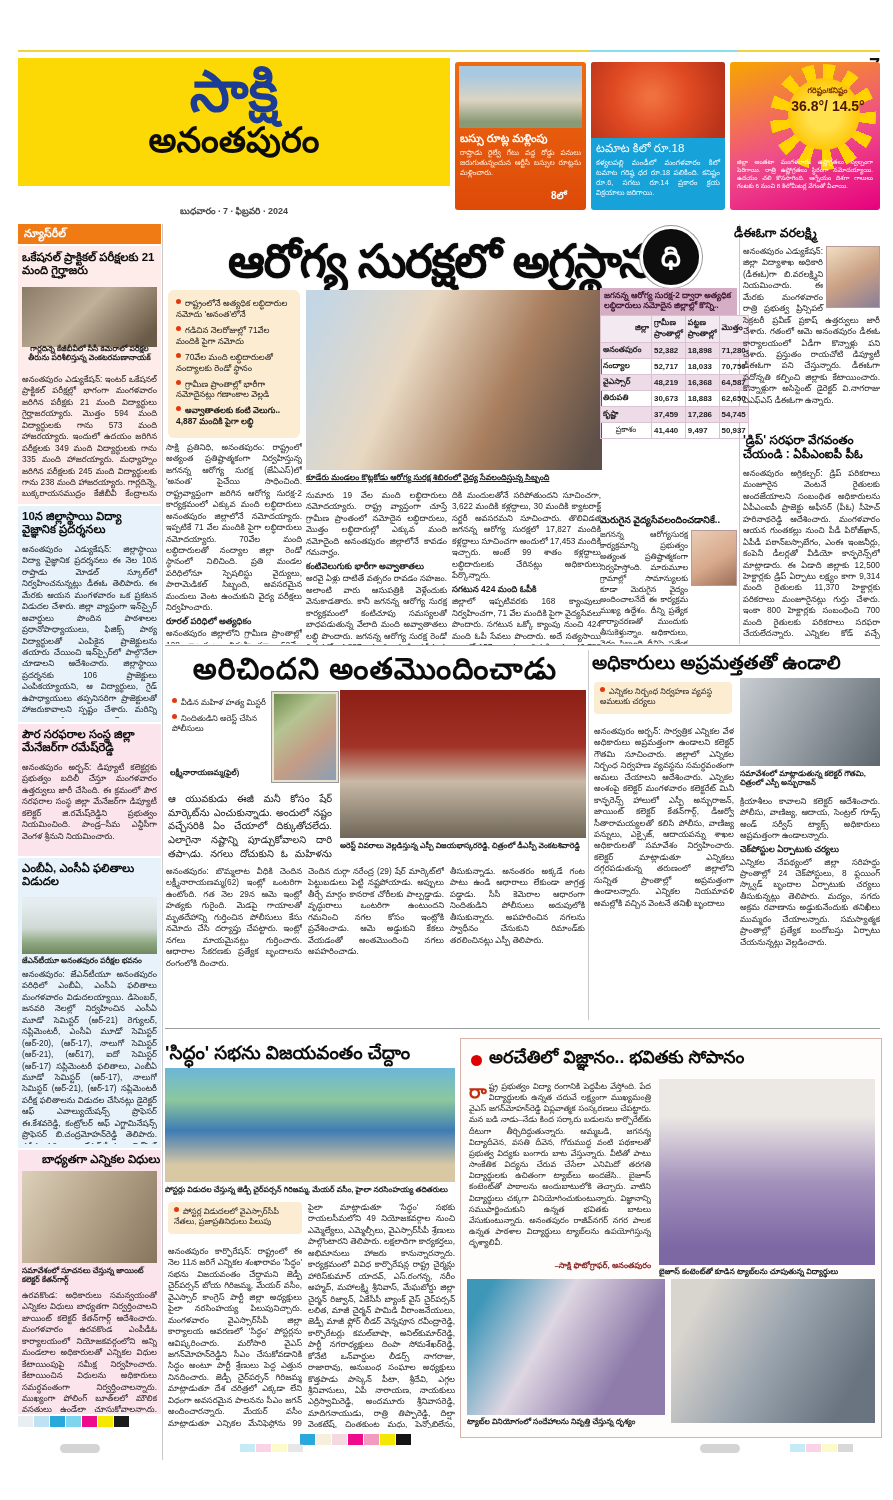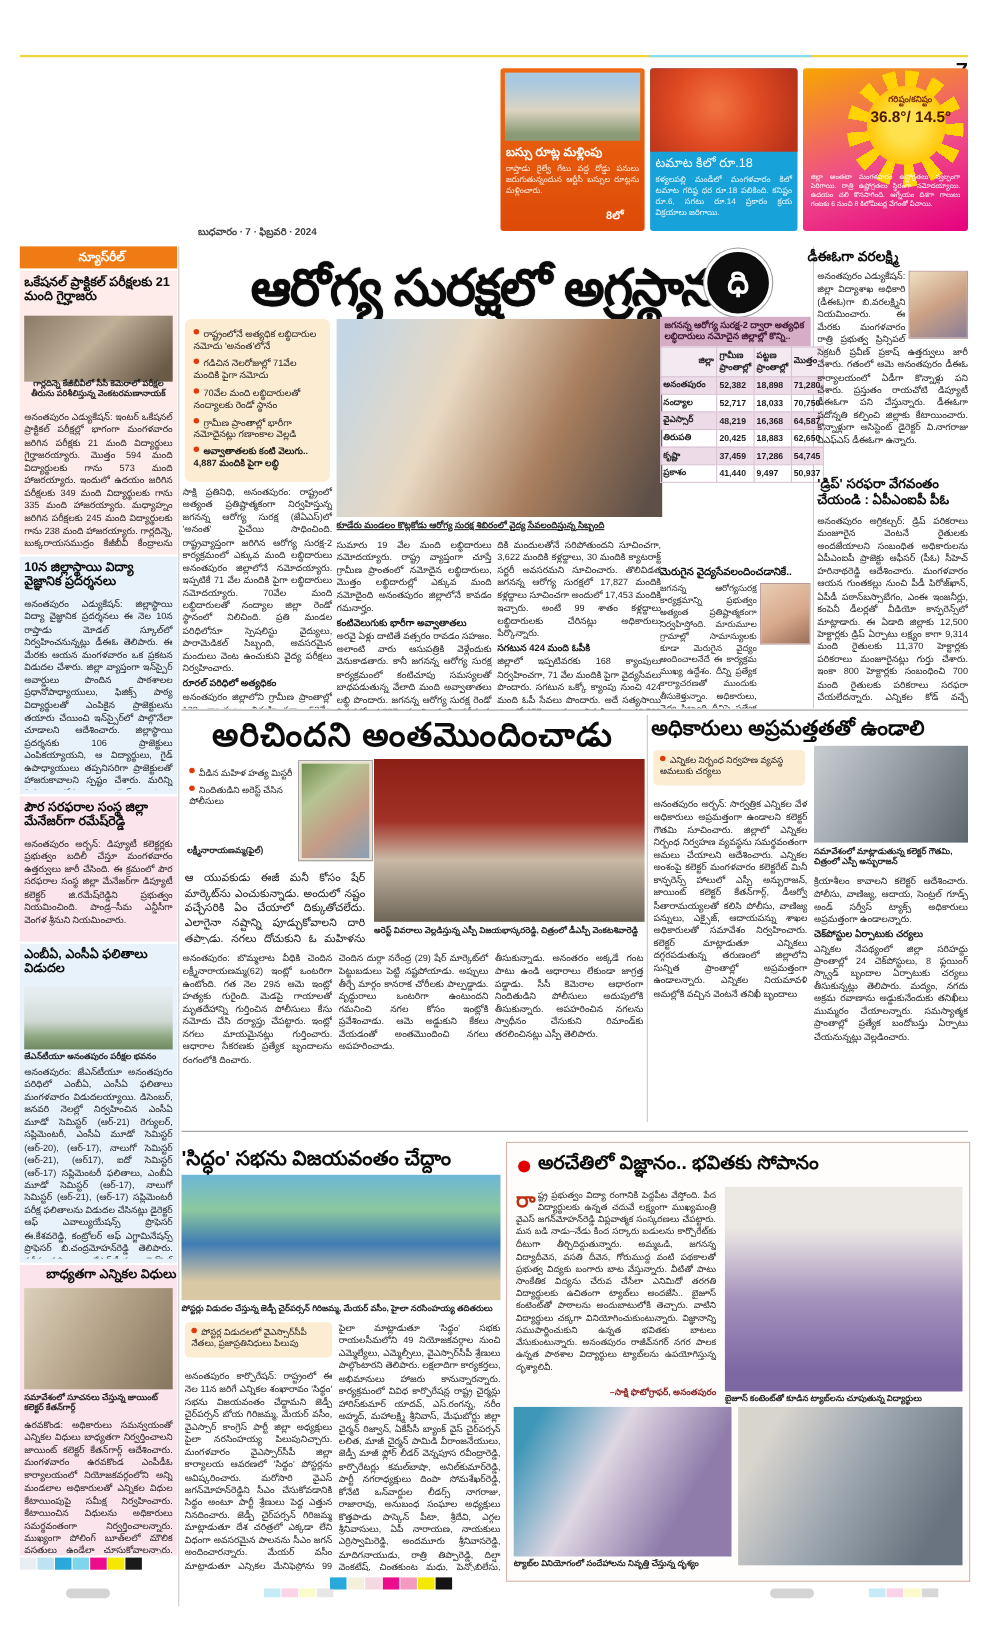--- a/index.html
+++ b/index.html
@@ -39,20 +39,24 @@
   .tbl td{border:1px solid #d9c2d2;padding:2px 2px;font-size:7.9px;}
 </style>
 </head>
 <body>
 
 <div id="page">
 
   <div class="abs" style="left:18px;top:50px;width:862px;height:2px;background:#f2d33a;"></div>
   <div class="abs" style="left:590px;top:50px;width:148px;height:2px;background:#86dcf0;"></div>
 
+  <div class="abs" style="left:18px;top:58px;width:432px;height:128px;background:#fcd905;text-align:center;">
+    <div style="font-size:57px;font-weight:800;color:#1d3c96;line-height:1.05;margin-top:4px;">సాక్షి</div>
+    <div style="font-size:35px;font-weight:700;color:#0d0d0d;line-height:1.0;">అనంతపురం</div>
+  </div>
   <div class="abs" style="left:18px;top:190px;width:432px;text-align:center;font-size:9px;color:#444;font-weight:bold;margin-top:16px;">బుధవారం ∙ 7 ∙ ఫిబ్రవరి ∙ 2024</div>
   <div class="abs" style="left:835px;top:54px;width:45px;text-align:right;font-size:20px;font-weight:800;color:#111;">7</div>
 
   <div class="abs" style="left:455px;top:62px;width:131px;height:148px;background:linear-gradient(180deg,#ef6a12,#dd4a08);border-radius:3px;">
     <div class="ph p-bus" style="left:4px;top:4px;width:123px;height:62px;"></div>
     <div class="abs" style="left:5px;top:70px;width:121px;font-size:11px;font-weight:800;color:#fff;">బస్సు రూట్ల మళ్లింపు</div>
     <div class="abs" style="left:5px;top:86px;width:121px;font-size:7.3px;line-height:1.35;color:#ffefe2;text-align:justify;">రాప్తాడు రైల్వే గేటు వద్ద రోడ్డు పనులు జరుగుతున్నందున ఆర్టీసీ బస్సుల రూట్లను మళ్లించారు.</div>
     <div class="abs" style="left:96px;top:128px;width:30px;font-size:10px;font-weight:800;color:#fff;">8లో</div>
   </div>
 
@@ -71,21 +75,21 @@
   </div>
 
   <div class="abs" style="left:165px;top:226px;width:572px;height:78px;text-align:center;font-size:46px;font-weight:800;color:#0a0a0a;line-height:1.55;letter-spacing:-1px;text-shadow:0 0 1px #000;">ఆరోగ్య సురక్షలో అగ్రస్థానం</div>
 
   <div class="vr" style="left:162px;top:224px;height:1236px;"></div>
   <div class="vr" style="left:739px;top:224px;height:420px;"></div>
   <div class="vr" style="left:588px;top:650px;height:370px;"></div>
   <div class="hr" style="left:165px;top:645px;width:715px;"></div>
   <div class="hr" style="left:165px;top:1028px;width:715px;"></div>
 
-  <div class="abs" style="left:18px;top:224px;width:143px;height:20px;background:#f07a14;color:#fff;font-size:11px;font-weight:800;padding:3px 0 0 6px;box-sizing:border-box;text-align:center;">న్యూస్‌రీల్</div>
+  <div class="abs" style="left:18px;top:224px;width:143px;height:20px;background:#f07a14;color:#fff;font-size:11px;font-weight:800;padding:3px 0 0 6px;box-sizing:border-box;">న్యూస్‌రీల్</div>
 
   <div class="abs" style="left:18px;top:246px;width:143px;height:258px;background:#fdecea;">
     <div class="abs t1" style="left:4px;top:5px;width:135px;font-size:11.5px;">ఒకేషనల్ ప్రాక్టికల్ పరీక్షలకు 21 మంది గైర్హాజరు</div>
     <div class="ph p-exam" style="left:4px;top:41px;width:135px;height:60px;"></div>
     <div class="abs cap" style="left:4px;top:98px;width:135px;text-align:center;">గార్లదిన్నె కేజీబీవీలో సీసీ కెమెరాలో పరీక్షల తీరును పరిశీలిస్తున్న వెంకటరమణానాయక్</div>
     <div class="abs body" style="left:4px;top:128px;width:135px;height:126px;">అనంతపురం ఎడ్యుకేషన్: ఇంటర్ ఒకేషనల్ ప్రాక్టికల్ పరీక్షల్లో భాగంగా మంగళవారం జరిగిన పరీక్షకు 21 మంది విద్యార్థులు గైర్హాజరయ్యారు. మొత్తం 594 మంది విద్యార్థులకు గాను 573 మంది హాజరయ్యారు. ఇందులో ఉదయం జరిగిన పరీక్షలకు 349 మంది విద్యార్థులకు గాను 335 మంది హాజరయ్యారు. మధ్యాహ్నం జరిగిన పరీక్షలకు 245 మంది విద్యార్థులకు గాను 238 మంది హాజరయ్యారు. గార్లదిన్నె, బుక్కరాయసముద్రం కేజీబీవీ కేంద్రాలను ఇంటర్ పరీక్షల జిల్లా అబ్జర్వర్ వెంకటరమణానాయక్, డీఐవీ సభ్యులు శంకరయ్య పరిశీలించారు.</div>
   </div>
 
   <div class="abs" style="left:18px;top:506px;width:143px;height:216px;background:#e7f2fb;">
     <div class="abs t1" style="left:4px;top:4px;width:135px;font-size:11.5px;">10న జిల్లాస్థాయి విద్యా వైజ్ఞానిక ప్రదర్శనలు</div>
@@ -171,32 +175,32 @@
         <td style="font-weight:bold;">70,750</td>
       </tr>
       <tr style="background:#eddbe8;">
         <td style="font-weight:bold;">వైఎస్సార్</td>
         <td style="font-weight:bold;">48,219</td>
         <td style="font-weight:bold;">16,368</td>
         <td style="font-weight:bold;">64,587</td>
       </tr>
       <tr>
         <td style="font-weight:bold;">తిరుపతి</td>
-        <td style="font-weight:bold;">20,425</td>
+        <td style="font-weight:bold;">30,673</td>
         <td style="font-weight:bold;">18,883</td>
         <td style="font-weight:bold;">62,650</td>
       </tr>
       <tr style="background:#eddbe8;">
         <td style="font-weight:bold;">కృష్ణా</td>
         <td style="font-weight:bold;">37,459</td>
         <td style="font-weight:bold;">17,286</td>
         <td style="font-weight:bold;">54,745</td>
       </tr>
       <tr>
-        <td style="font-weight:bold;">ప్రకాశం</td>
+        <td style="font-weight:normal;text-align:center;">ప్రకాశం</td>
         <td style="font-weight:bold;">41,440</td>
         <td style="font-weight:bold;">9,497</td>
         <td style="font-weight:bold;">50,937</td>
       </tr>
     </tbody>
       </table>
   </div>
 
   <div class="abs" style="left:600px;top:514px;width:137px;height:130px;overflow:hidden;">
     <div style="font-size:9.4px;font-weight:800;color:#111;margin-bottom:2px;">మెరుగైన వైద్యసేవలందించడానికే..</div>

